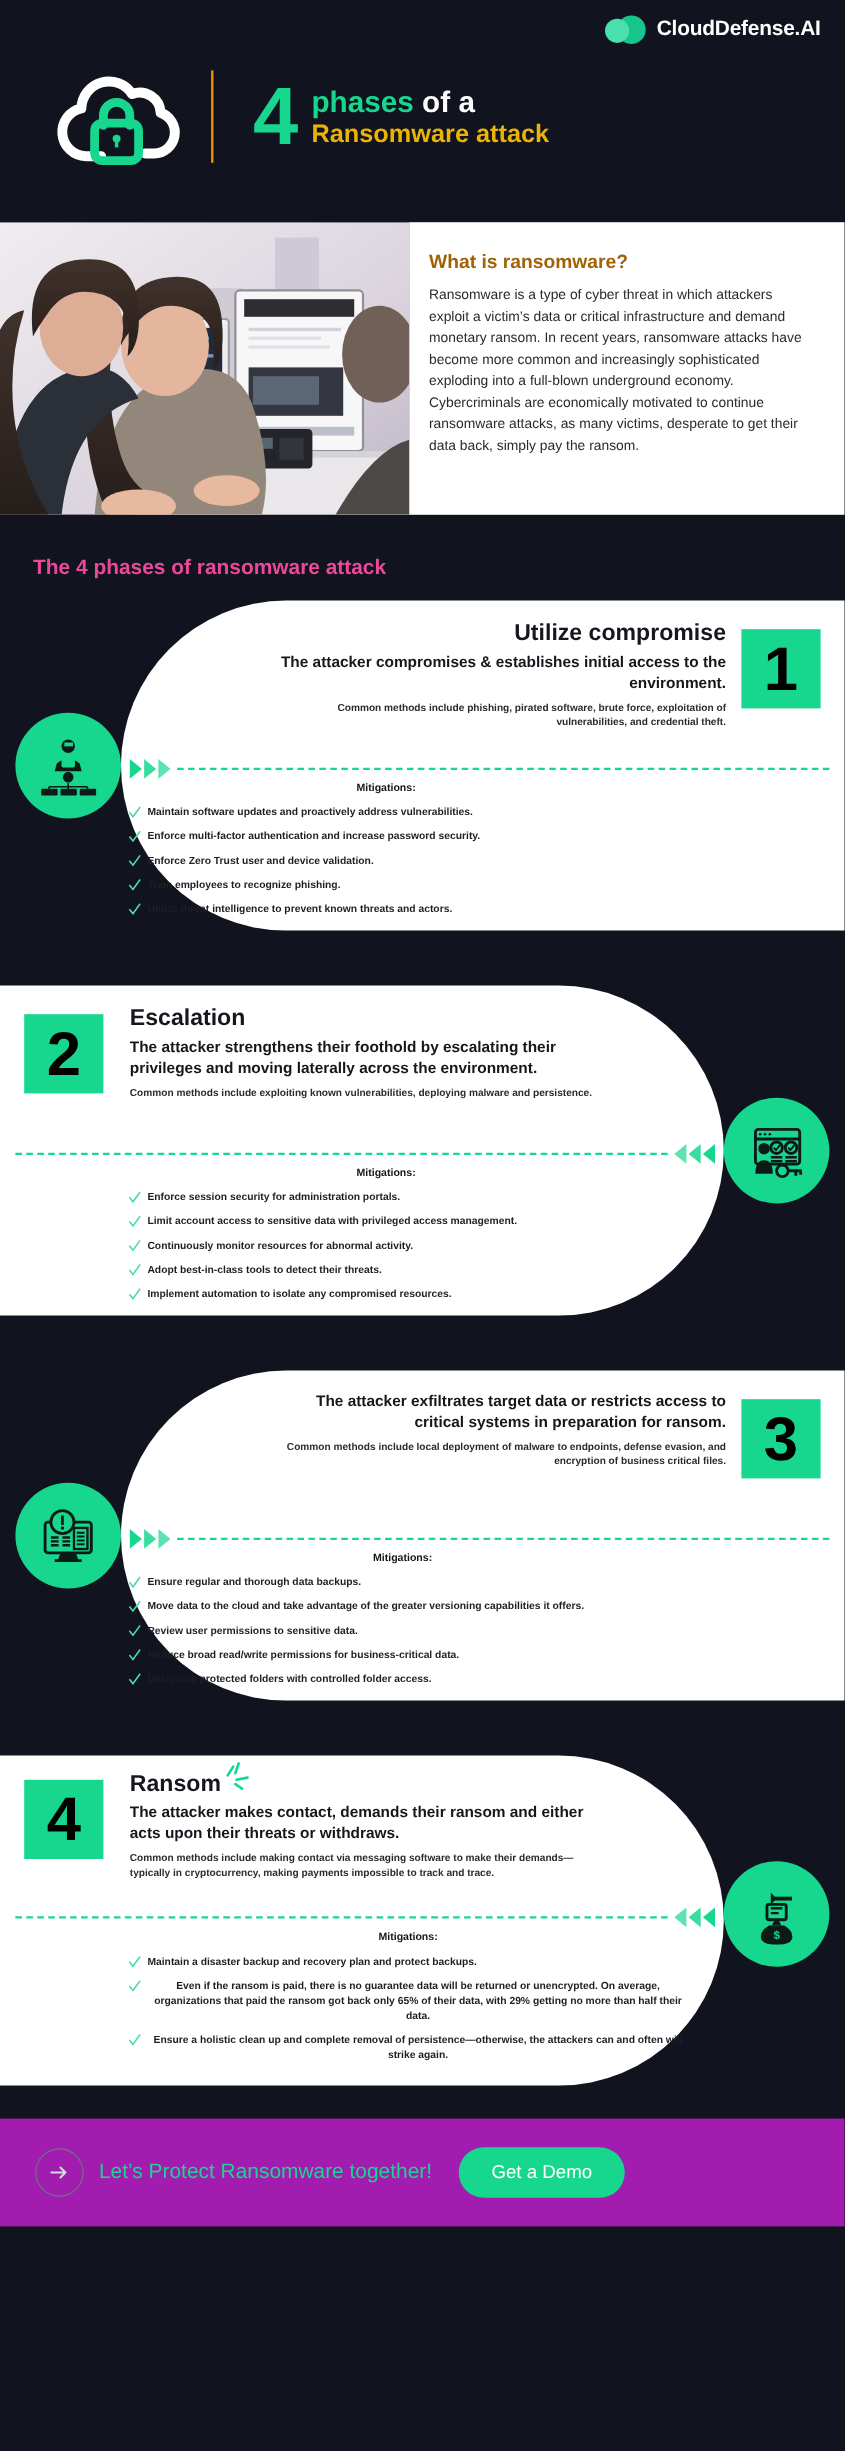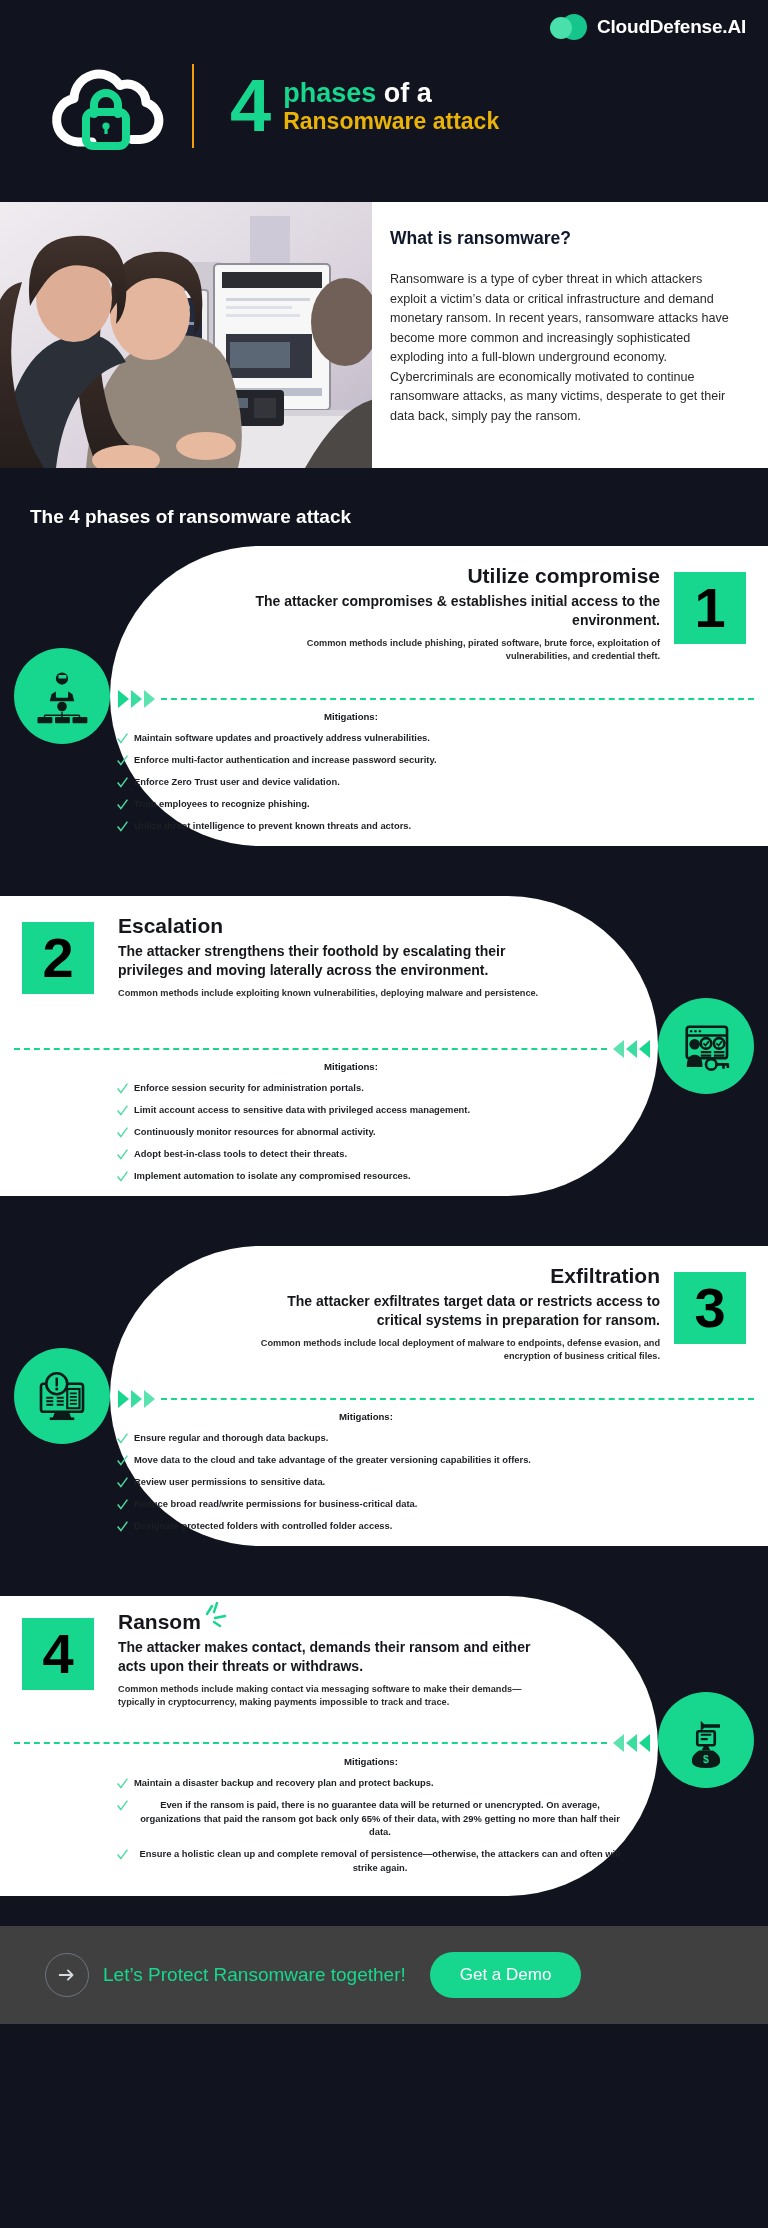--- a/index.html
+++ b/index.html
@@ -70,30 +70,30 @@
     height: 266px;
     display: flex;
   }
   .whatis-photo {
     width: 372px; height: 266px; flex: none;
     position: relative; overflow: hidden;
     background: #2b2533;
   }
   .whatis-text { padding: 26px 26px 0 18px; }
   .whatis-h {
-    color: #0f172a; font-size: 17.5px; font-weight: bold;
-    margin-bottom: 21px;
+    color: #a16207; font-size: 17.5px; font-weight: bold;
+    margin-bottom: 10px;
   }
   .whatis-p {
     color: #2a2a2a; font-size: 12.6px; line-height: 1.55;
   }
 
   
   .phases-heading {
-    color: #ffffff; font-size: 19px; font-weight: bold;
+    color: #ec4899; font-size: 19px; font-weight: bold;
     padding: 38px 12px 0 30px; height: 78px;
   }
 
   
   .phase {
     position: relative;
     width: 768px;
     margin-bottom: 30px;
   }
   .card {
@@ -194,23 +194,23 @@
     line-height: 1.45;
   }
 
   
   .sparkle { position: absolute; width: 26px; height: 26px; }
 
   
   .footer {
     position: relative;
     height: 98px;
-    background: #404040;
+    background: #a21caf;
     display: flex; align-items: center;
-    padding-left: 45px; gap: 14px;
+    padding-left: 32px; gap: 14px;
   }
   .arrow-circle {
     width: 44px; height: 44px; border-radius: 50%;
     border: 1.6px solid #6f7480;
     display: flex; align-items: center; justify-content: center;
     flex: none;
   }
   .cta-text {
     color: #17d78f; font-size: 19px; font-weight: normal;
   }
@@ -494,21 +494,20 @@
         <div class="chev r c1"></div>
           <div class="chev r c2"></div>
           <div class="chev r c3"></div>
       </div>
       <div class="dash"></div>
     </div>
 
     <div class="numbox" style="right:22px; top:26px;">3</div>
 
     <div class="phase-head align-right" style="right:108px; top:18px; width:420px;">
-      <div class="phase-title">Exfiltration</div>
       <div class="phase-sub">The attacker exfiltrates target data or restricts access to critical systems in preparation for ransom.</div>
       <div class="phase-methods">Common methods include local deployment of malware to endpoints, defense evasion, and encryption of business critical files.</div>
     </div>
 
     <div class="mitig" style="left:116px; top:165px; width:500px;">
       <div class="mitig-label">Mitigations:</div>
       <div class="mitig-item">
         <svg class="tick" viewBox="0 0 16 16">
             <path d="M2 8 l4 5 l8 -11" fill="none" stroke="#4fdba1" stroke-width="1.8"></path>
           </svg>

